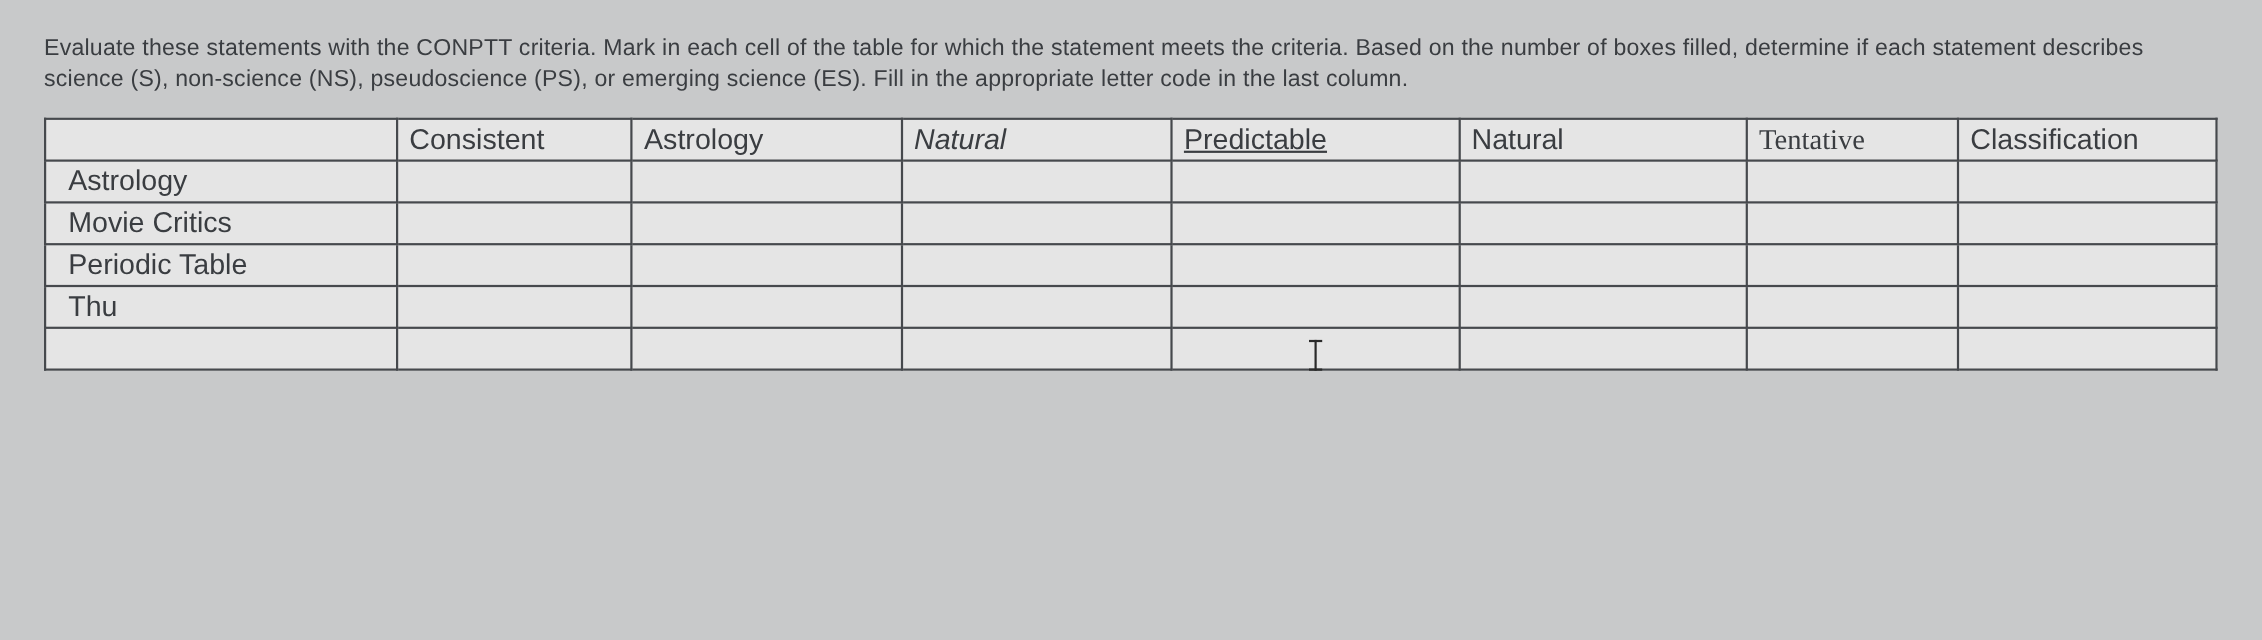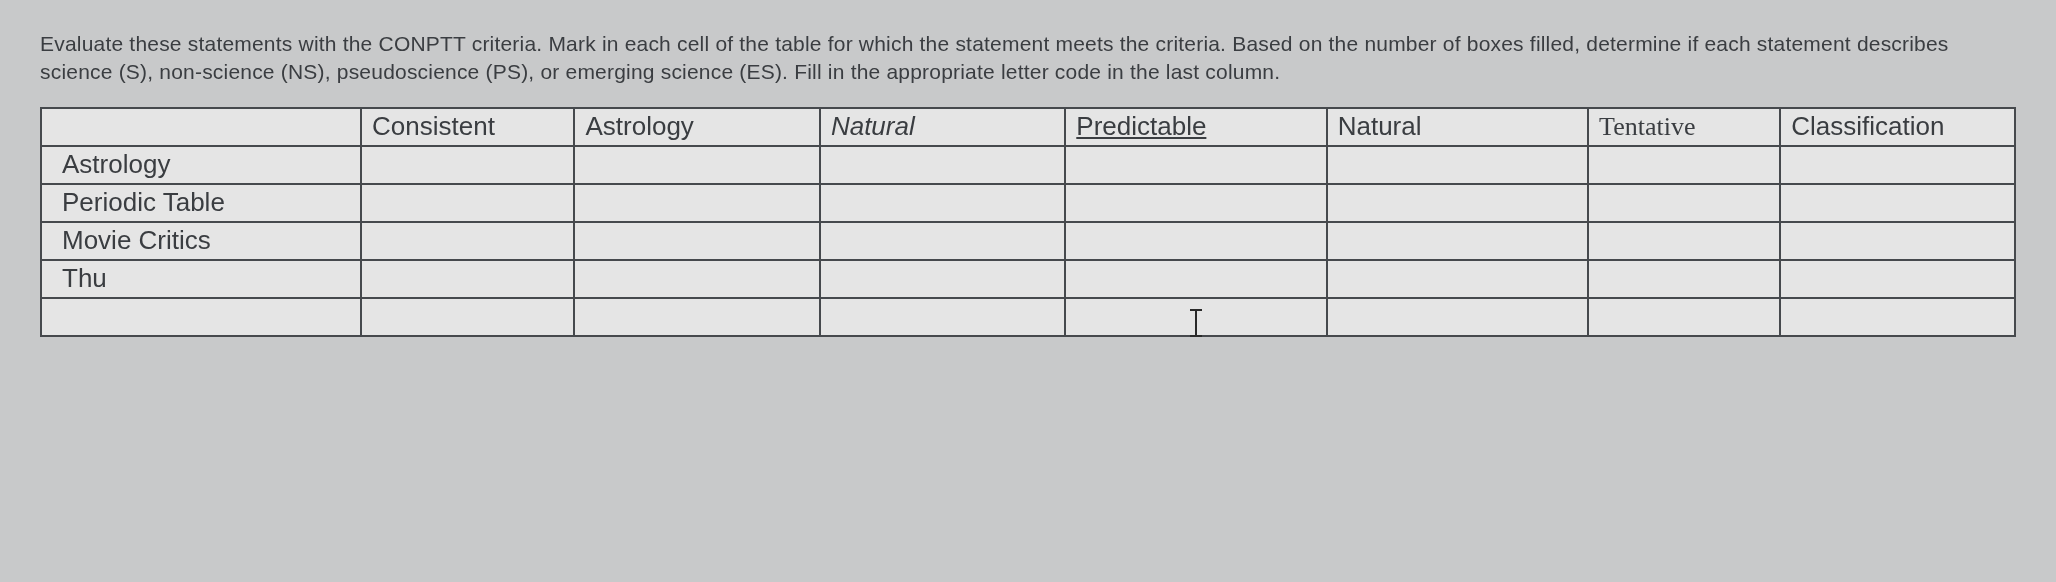--- a/index.html
+++ b/index.html
@@ -101,31 +101,31 @@
       <td class="row-label">Astrology</td>
       <td class="empty-cell"></td>
       <td class="empty-cell"></td>
       <td class="empty-cell"></td>
       <td class="empty-cell"></td>
       <td class="empty-cell"></td>
       <td class="empty-cell"></td>
       <td class="empty-cell"></td>
     </tr>
     <tr>
-      <td class="row-label">Periodic Table</td>
+      <td class="row-label">Movie Critics</td>
       <td class="empty-cell"></td>
       <td class="empty-cell"></td>
       <td class="empty-cell"></td>
       <td class="empty-cell"></td>
       <td class="empty-cell"></td>
       <td class="empty-cell"></td>
       <td class="empty-cell"></td>
     </tr>
     <tr>
-      <td class="row-label">Movie Critics</td>
+      <td class="row-label">Periodic Table</td>
       <td class="empty-cell"></td>
       <td class="empty-cell"></td>
       <td class="empty-cell"></td>
       <td class="empty-cell"></td>
       <td class="empty-cell"></td>
       <td class="empty-cell"></td>
       <td class="empty-cell"></td>
     </tr>
     <tr>
       <td class="row-label">Thu</td>

